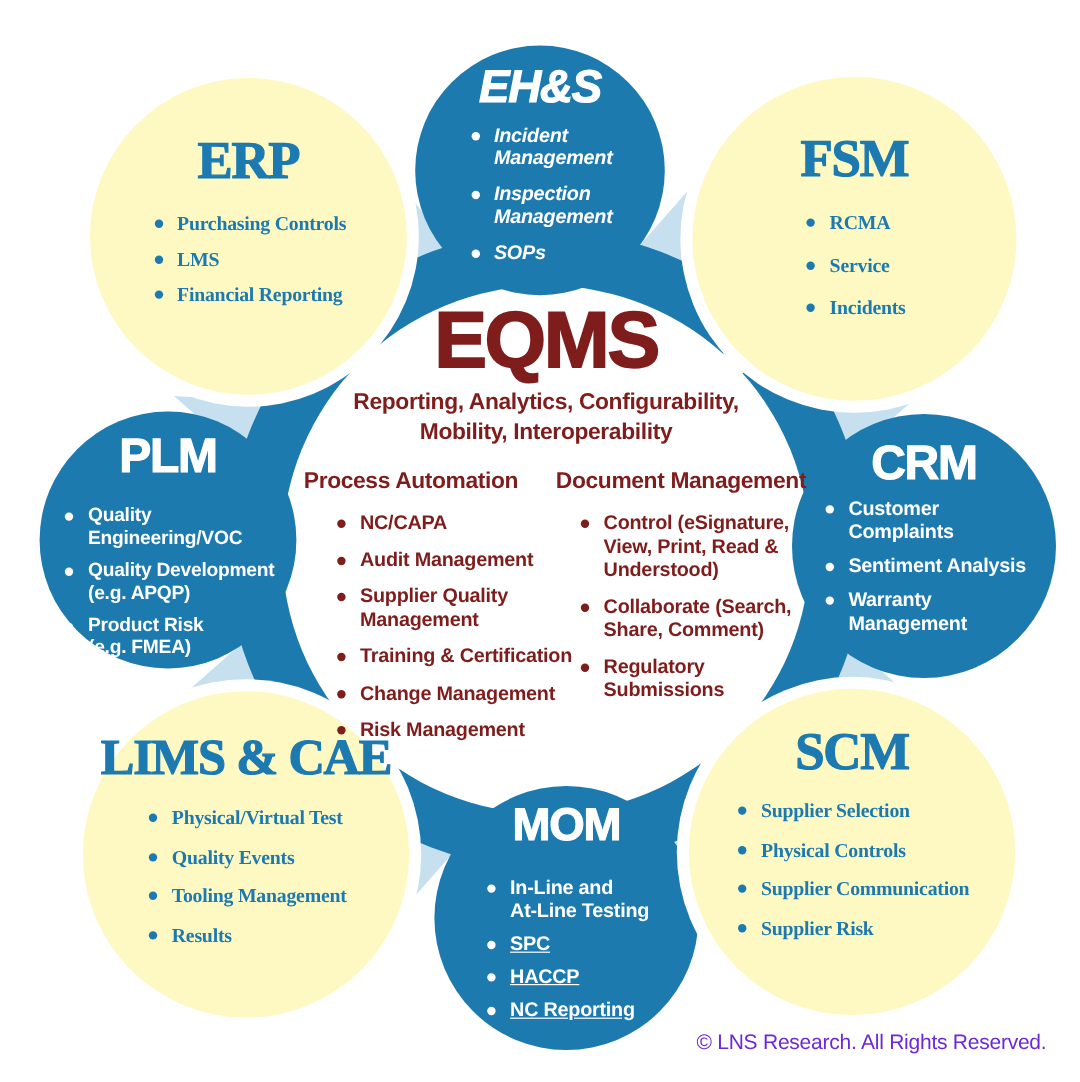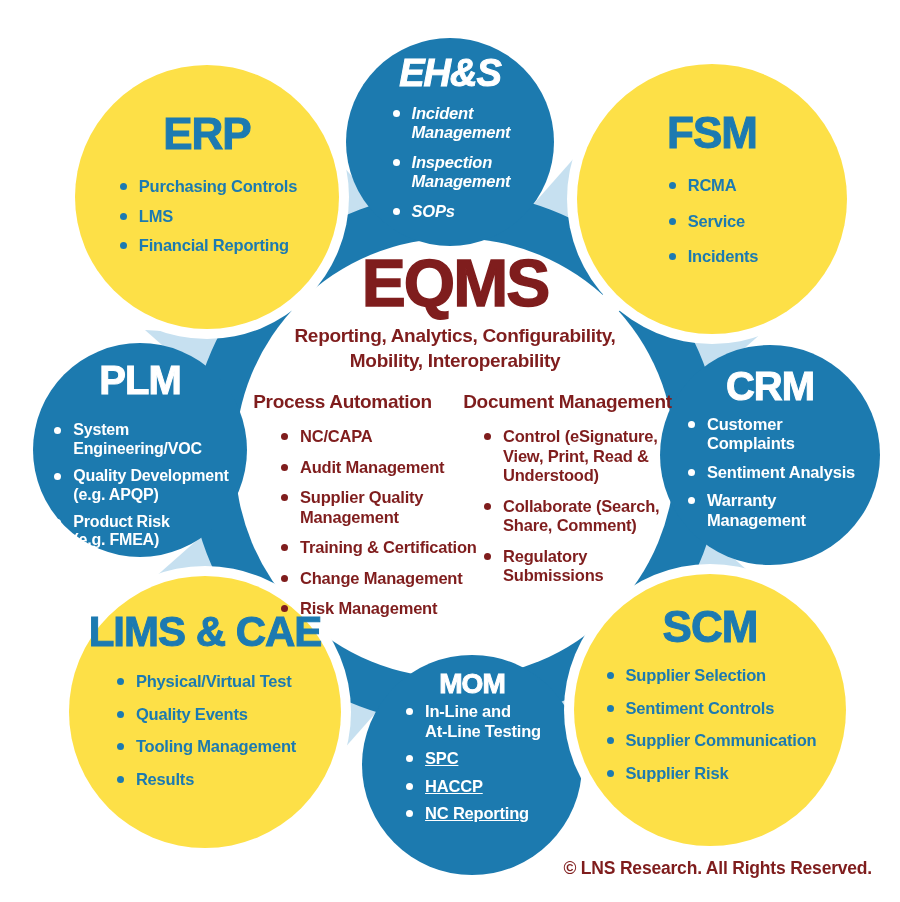--- a/index.html
+++ b/index.html
@@ -4,21 +4,21 @@
 <style>
   html,body{margin:0;padding:0;background:#ffffff;}
   #canvas{
     position:relative;width:900px;height:902px;overflow:hidden;background:#ffffff;
     font-family:"Liberation Sans","DejaVu Sans",sans-serif;
   }
   #deco{position:absolute;left:0;top:0;}
   
   .circle{position:absolute;border-radius:50%;box-sizing:border-box;text-align:center;}
   .tone-dark{background:#1c7aaf;color:#ffffff;}
-  .tone-light{background:#fde047;color:#1c7ab1;box-shadow:0 0 0 10px #ffffff;}
+  .tone-light{background:#fef9c3;color:#1c7ab1;box-shadow:0 0 0 10px #ffffff;font-family:Liberation Serif, serif;}
   .circle h2{
     margin:0;font-weight:bold;letter-spacing:-1px;line-height:1.05;
     -webkit-text-stroke:1px currentColor;
   }
   .circle ul, .center-col ul{
     list-style:none;margin:0 auto;padding:0;width:max-content;text-align:left;
   }
   .circle li, .center-col li{
     position:relative;padding-left:22px;font-size:16.5px;line-height:1.18;
     letter-spacing:-0.2px;white-space:pre-line;font-weight:bold;
@@ -40,21 +40,21 @@
   #sat-plm h2{font-size:40px;margin-bottom:20px;}
   #sat-plm li{font-size:16px;}
   #sat-plm li + li{margin-top:8px;}
   #sat-crm {left:660px;top:345px;width:220px;height:220px;padding-top:20px;}
   #sat-crm h2{font-size:40px;margin-bottom:8px;}
   #sat-crm li + li{margin-top:9px;}
   #sat-lims{left:69px; top:576px;width:272px;height:272px;padding-top:34px;}
   #sat-lims h2{font-size:42px;margin-bottom:18px;}
   #sat-lims li + li{margin-top:13px;}
   #sat-mom {left:362px;top:655px;width:220px;height:220px;padding-top:14px;}
-  #sat-mom h2{font-size:28px;margin-bottom:4px;text-align:center;}
+  #sat-mom h2{font-size:38px;margin-bottom:22px;text-align:center;}
   #sat-mom li + li{margin-top:8px;text-decoration:underline;}
   #sat-scm {left:574px;top:574px;width:272px;height:272px;padding-top:30px;}
   #sat-scm h2{font-size:44px;margin-bottom:16px;}
   #sat-scm li + li{margin-top:13px;}
   
   #center{position:absolute;left:230px;top:250px;width:450px;color:#7f1d1d;text-align:center;}
   #center h1{
     margin:0;font-size:66px;font-weight:bold;letter-spacing:-2px;line-height:1;
     -webkit-text-stroke:1.5px currentColor;
   }
@@ -66,21 +66,21 @@
   .center-col{width:50%;box-sizing:border-box;}
   .center-col h3{
     margin:0 0 14px 0;font-size:19px;font-weight:bold;text-align:center;letter-spacing:-0.3px;
   }
   .center-col li{font-size:16.5px;}
   .center-col li + li{margin-top:11px;}
   #col-pa ul{margin-left:48px;}
   #col-dm ul{margin-left:26px;}
   
   #copyright{
-    position:absolute;right:28px;top:858px;font-size:17.5px;font-weight:bold;color:#7f1d1d;
+    position:absolute;right:28px;top:858px;font-size:17.5px;font-weight:normal;color:#6d28d9;
     letter-spacing:-0.2px;
   }
 </style>
 </head>
 <body>
 
 <div id="canvas">
 
   <svg id="deco" width="900" height="902" viewBox="0 0 900 902">
     <g fill="#c6e0f0">
@@ -119,21 +119,21 @@
     <h2>FSM</h2>
     <ul>
         <li>RCMA</li>
         <li>Service</li>
         <li>Incidents</li>
       </ul>
   </div>
   <div class="circle tone-dark" id="sat-plm">
     <h2>PLM</h2>
     <ul>
-        <li>System
+        <li>Quality
 Engineering/VOC</li>
         <li>Quality Development
 (e.g. APQP)</li>
         <li>Product Risk
 (e.g. FMEA)</li>
       </ul>
   </div>
   <div class="circle tone-dark" id="sat-crm">
     <h2>CRM</h2>
     <ul>
@@ -160,21 +160,21 @@
 At-Line Testing</li>
         <li>SPC</li>
         <li>HACCP</li>
         <li>NC Reporting</li>
       </ul>
   </div>
   <div class="circle tone-light" id="sat-scm">
     <h2>SCM</h2>
     <ul>
         <li>Supplier Selection</li>
-        <li>Sentiment Controls</li>
+        <li>Physical Controls</li>
         <li>Supplier Communication</li>
         <li>Supplier Risk</li>
       </ul>
   </div>
 
   <div id="center">
     <h1>EQMS</h1>
     <p class="subtitle">Reporting, Analytics, Configurability,
 Mobility, Interoperability</p>
     <div class="cols">

